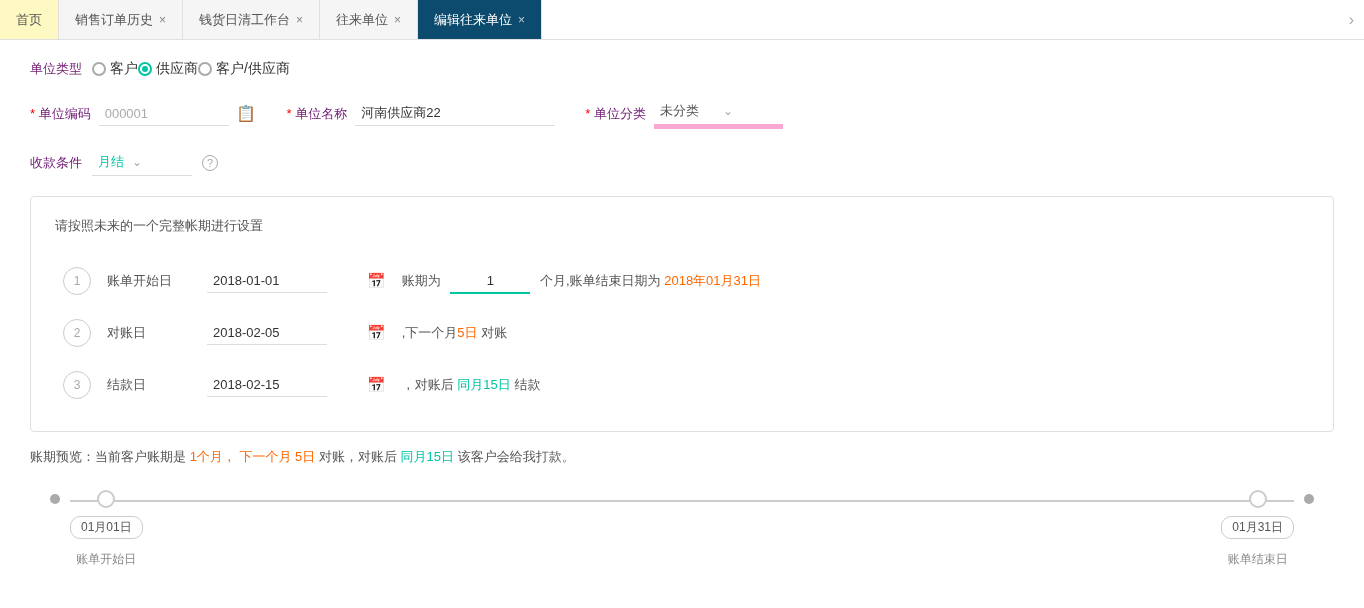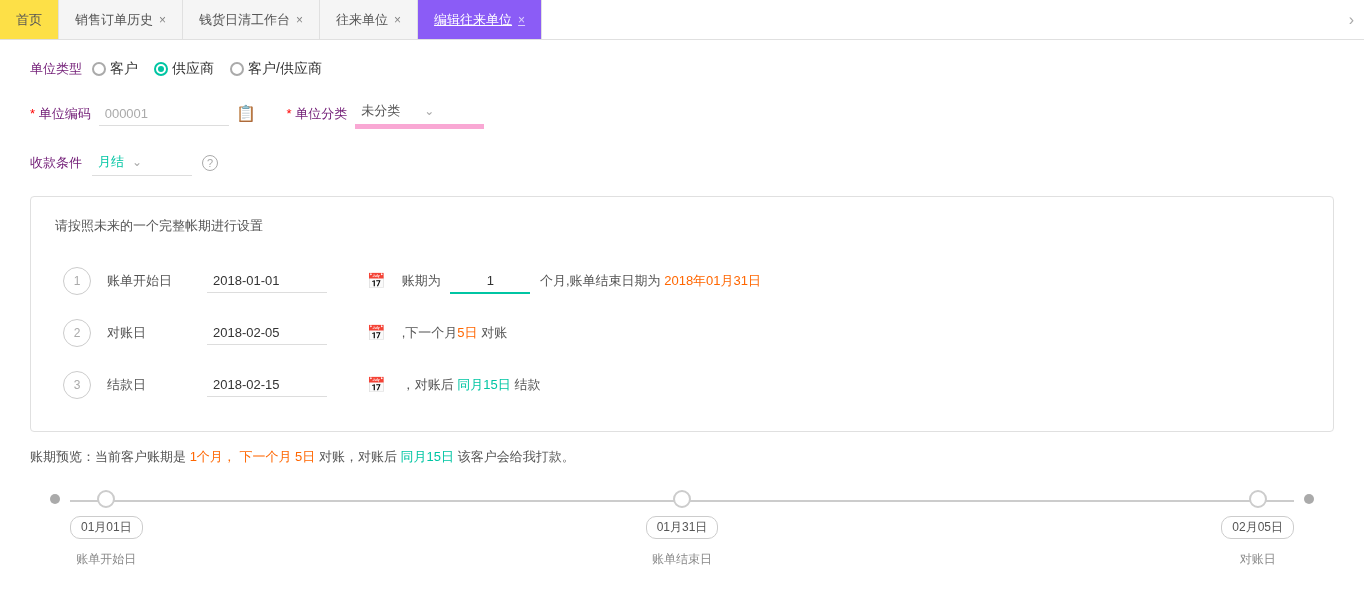--- a/index.html
+++ b/index.html
@@ -20,30 +20,29 @@
       padding: 0 16px;
       font-size: 13px;
       cursor: pointer;
       color: #555;
       border-right: 1px solid #e0e0e0;
       white-space: nowrap;
       background: #f5f5f5;
       gap: 6px;
     }
     .tab-item.active {
-      background: #8b5cf6;
+      background: #0c4a6e;
       color: #fff;
-      text-decoration: underline;
     }
     .tab-item .close-x {
       font-size: 12px;
       opacity: 0.7;
     }
     .tab-item:first-child {
-      background: #fde047;
+      background: #fef9c3;
     }
     .tab-bar-expand {
       margin-left: auto;
       display: flex;
       align-items: center;
       padding: 0 10px;
       font-size: 16px;
       color: #aaa;
       cursor: pointer;
     }
@@ -66,21 +65,20 @@
       color: #701a75;
       white-space: nowrap;
       font-size: 13px;
     }
     .form-label.required::before {
       content: "* ";
       color: #f00;
     }
     .radio-group {
       display: flex;
-      gap: 16px;
     }
     .radio-item {
       display: flex;
       align-items: center;
       gap: 4px;
       cursor: pointer;
     }
     .radio-circle {
       width: 14px; height: 14px;
       border: 2px solid #aaa;
@@ -317,20 +315,24 @@
     </div>
   </div>
 
   <div class="form-row" style="gap:30px;">
     <div class="field-group">
       <span class="form-label required">单位编码</span>
       <input class="form-input code" value="000001" readonly="" style="width: 130px;">
       <span class="icon-btn">📋</span>
     </div>
     <div class="field-group">
+      <span class="form-label required">单位名称</span>
+      <input class="form-input wide" value="河南供应商22" style="width: 200px;">
+    </div>
+    <div class="field-group">
       <span class="form-label required">单位分类</span>
       <div class="select-wrap-grey">
         <span class="select-val-grey">未分类</span>
         <span class="select-arrow">⌄</span>
       </div>
     </div>
   </div>
 
   <div class="form-row">
     <span class="form-label">收款条件</span>
@@ -440,27 +442,20 @@
       </div>
 
       <div class="timeline-node">
         <div class="node-circle"></div>
         <div class="node-tag">
           <span>01月31日</span>
         </div>
         <div class="node-label">账单结束日</div>
       </div>
 
-      <div class="timeline-node">
-        <div class="node-circle"></div>
-        <div class="node-tag">
-          <span>02月05日</span>
-        </div>
-        <div class="node-label">对账日</div>
-      </div>
 
 
       <div style="position:absolute; right:-20px; top:4px;">
         <div class="node-dot"></div>
       </div>
     </div>
   </div>
 
 </div>
 

